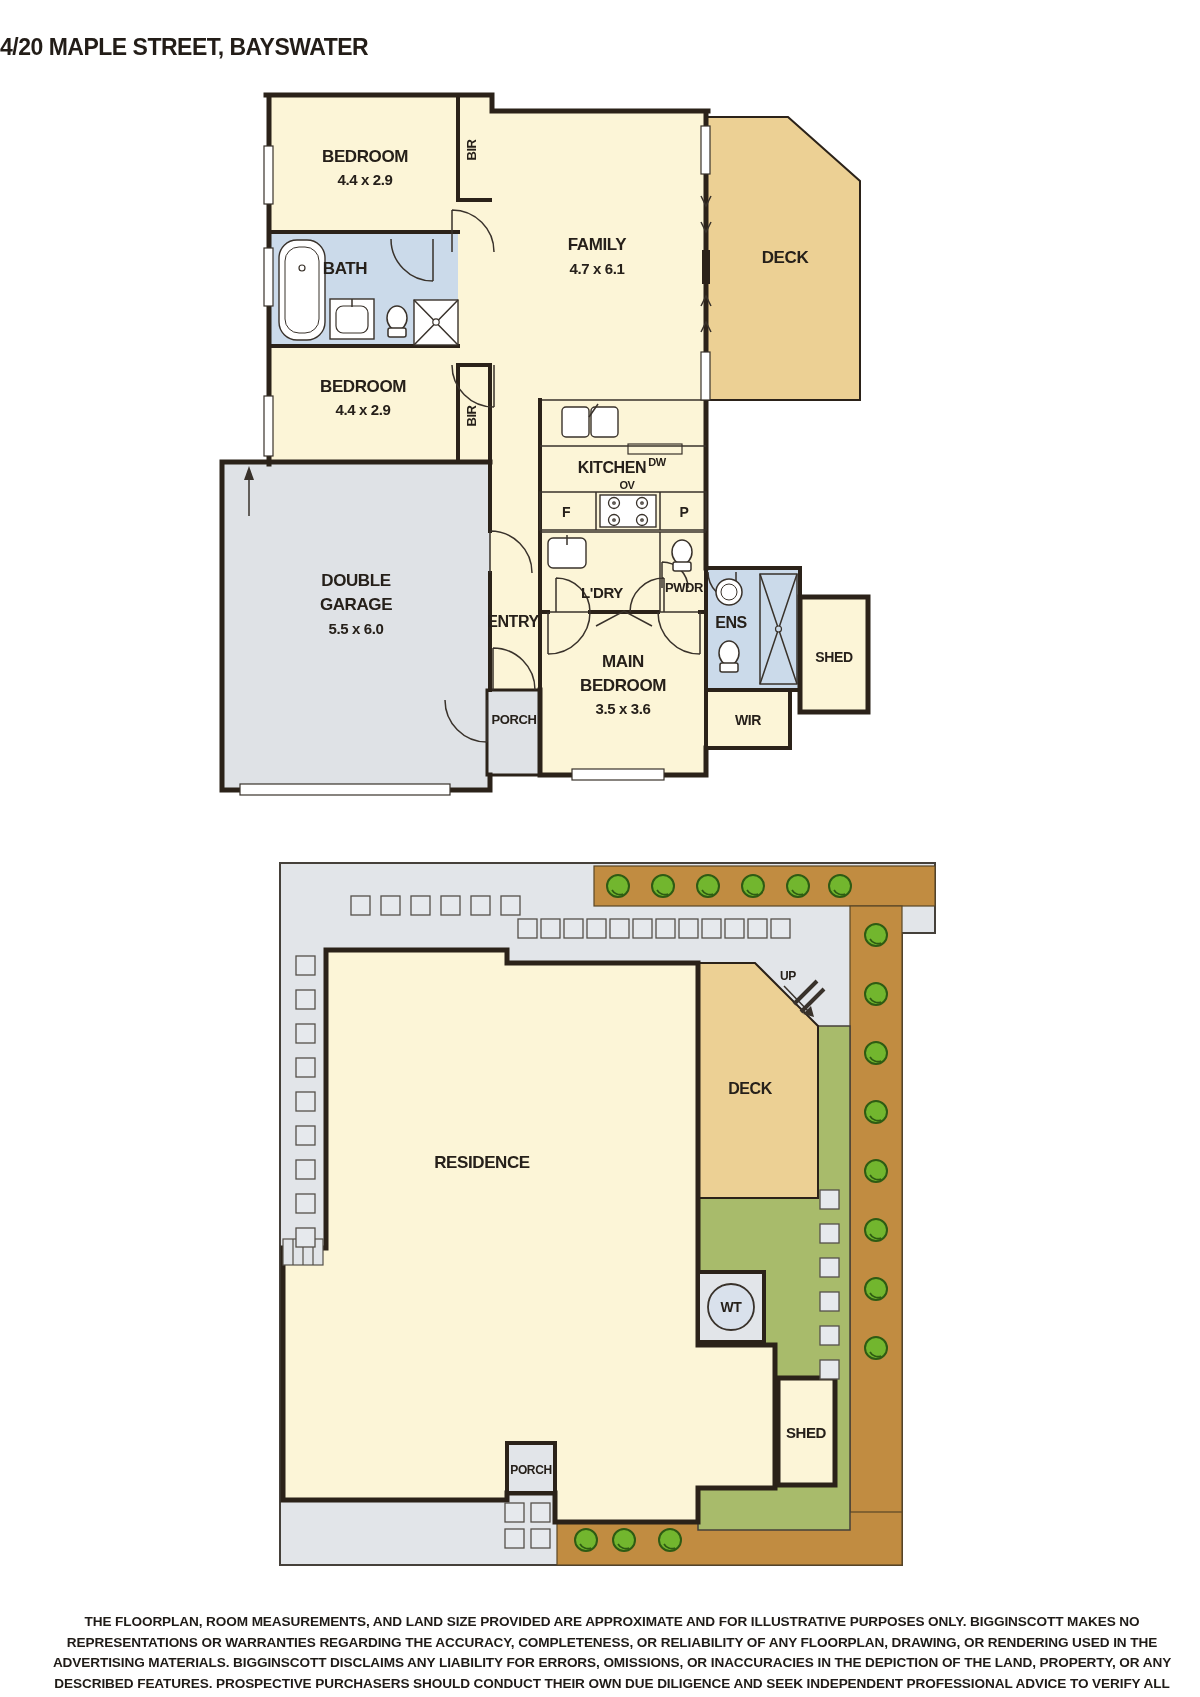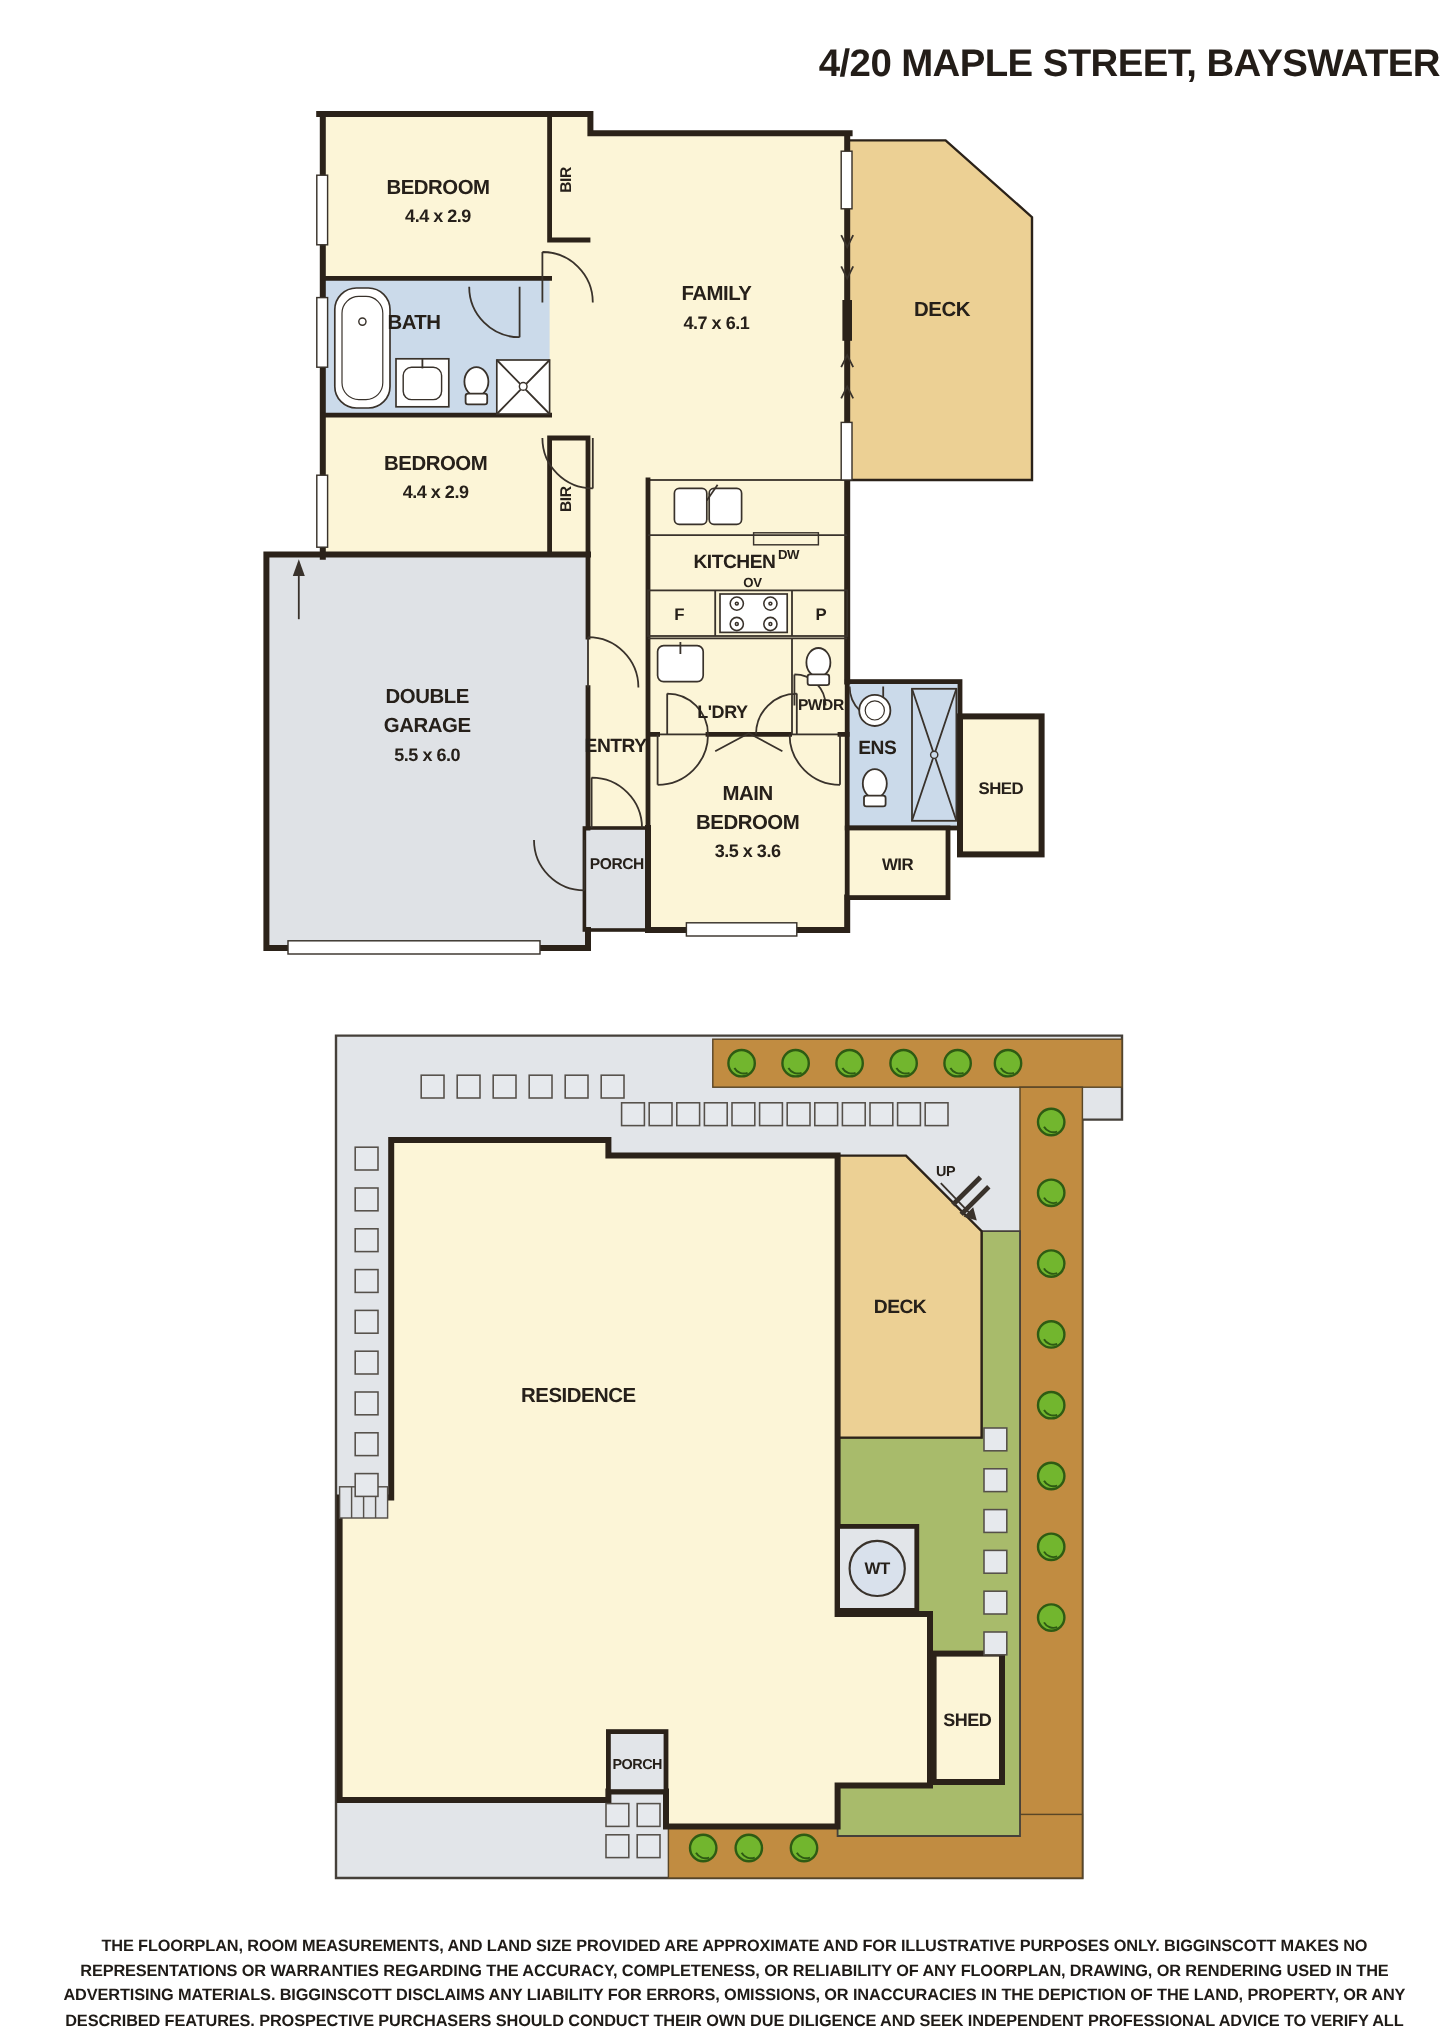--- a/index.html
+++ b/index.html
@@ -1,19 +1,19 @@
 <!DOCTYPE html>
 <html><head>
 <meta charset="utf-8">
 <style>
   html,body{margin:0;padding:0;background:#ffffff;}
   .canvas{position:relative;width:1200px;height:1697px;background:#ffffff;
           font-family:"Liberation Sans",sans-serif;overflow:hidden;}
   .plan-title{position:absolute;top:34px;left:0;width:1200px;margin:0;
-          text-align:right;font-size:32px;font-weight:bold;color:#231d18;
+          text-align:left;font-size:23px;font-weight:bold;color:#231d18;
           letter-spacing:-0.5px;}
   .disclaimer{position:absolute;top:1594px;left:16px;width:1156px;margin:18px;
           text-align:center;font-size:13.6px;font-weight:bold;color:#1f1b17;
           line-height:1.52;letter-spacing:-0.1px;}
   svg{position:absolute;top:0;left:0;}
   .t{font-family:"Liberation Sans",sans-serif;font-weight:bold;fill:#26201a;letter-spacing:-0.4px;}
   .t17{font-size:17px;} .t16{font-size:16px;} .t15{font-size:15px;}
   .t14{font-size:14px;} .t13{font-size:13px;} .t12{font-size:12px;} .t11{font-size:11px;}
   .wall5{stroke:#2b2219;stroke-width:5;fill:none;stroke-linecap:square;}
   .wall4{stroke:#2b2219;stroke-width:4;fill:none;stroke-linecap:square;}

